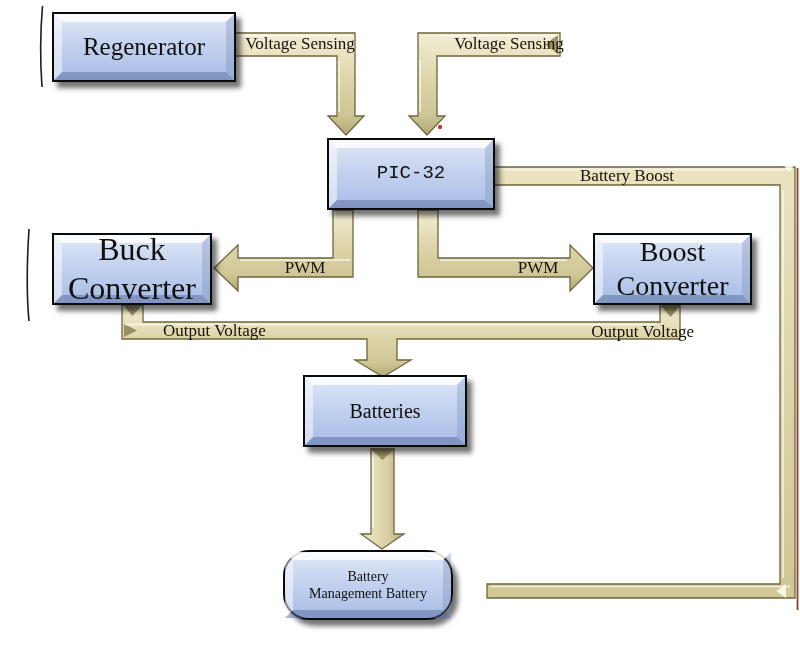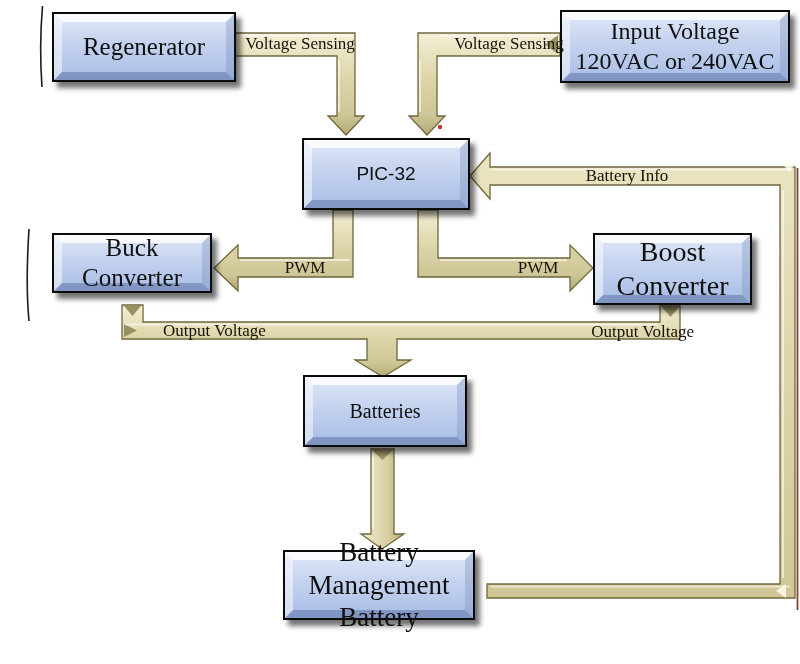--- a/index.html
+++ b/index.html
@@ -9,28 +9,28 @@
   .block{position:absolute;z-index:2;border:2px solid #0a0a0a;box-sizing:border-box;
          background:linear-gradient(180deg,#e0e8f8 0%,#c3d1ee 48%,#a7bde6 100%);
          box-shadow:5px 6px 5px rgba(0,0,0,0.55);
          display:flex;flex-direction:column;align-items:center;justify-content:center;
          text-align:center;color:#101010;}
   .block::before{content:"";position:absolute;inset:0;pointer-events:none;
          border-style:solid;border-width:8px;
          border-color:rgba(255,255,255,0.85) rgba(120,140,185,0.35) rgba(90,110,160,0.50) rgba(255,255,255,0.50);}
   .block span{position:relative;line-height:1.22;}
   .serif{font-family:"Liberation Serif","DejaVu Serif",serif;}
-  .sans{font-family:Liberation Sans, sans-serif;}
+  .sans{font-family:Liberation Mono, monospace;margin-left:25px;}
   .b-regen {left:52px; top:12px; width:184px;height:70px;font-size:25px;}
   .b-input {left:560px;top:10px; width:230px;height:73px;font-size:24px;}
   .b-pic   {left:302px;top:138px;width:168px;height:72px;font-size:19px;}
-  .b-buck  {left:52px; top:233px;width:160px;height:60px;font-size:25px;}
+  .b-buck  {left:52px; top:233px;width:160px;height:72px;font-size:32px;}
   .b-boost {left:593px;top:233px;width:159px;height:72px;font-size:28px;}
   .b-batt  {left:303px;top:375px;width:164px;height:72px;font-size:20px;}
-  .b-bms   {left:283px;top:550px;width:192px;height:70px;font-size:27px;}
+  .b-bms   {left:283px;top:550px;width:170px;height:70px;font-size:14px;border-radius:26px;}
   .alabel{position:absolute;z-index:3;font-size:17px;color:#171208;white-space:nowrap;
           font-family:"Liberation Serif","DejaVu Serif",serif;text-align:center;padding-left:16px;}
   .l-vs1 {left:213px;top:34px; width:142px;}
   .l-vs2 {left:428px;top:34px; width:130px;}
   .l-bi  {left:521px;top:166px;width:180px;}
   .l-pwmL{left:239px;top:258px;width:100px;}
   .l-pwmR{left:472px;top:258px;width:100px;}
   .l-ovL {left:147px;top:321px;width:190px;text-align:left;}
   .l-ovR {left:520px;top:322px;width:158px;text-align:right;}
 </style>
@@ -99,24 +99,20 @@
     <path d="M42.5,6 C40.5,30 40,60 42,87" stroke="#1c1c1c" stroke-width="1.6" fill="none"></path>
     <path d="M29,229 C27,260 26.5,295 29,321" stroke="#1c1c1c" stroke-width="1.6" fill="none"></path>
     <line x1="797.5" y1="168" x2="797.5" y2="610" stroke="#7a2f1b" stroke-width="1.8" opacity="0.9"></line>
     <circle cx="440" cy="127" r="2.2" fill="#c0392b"></circle>
   </svg>
 
   <div class="block serif b-regen">
     <span>Regenerator</span>
   </div>
 
-  <div class="block serif b-input">
-    <span>Input Voltage</span>
-    <span>120VAC or 240VAC</span>
-  </div>
 
   <div class="block sans b-pic">
     <span>PIC-32</span>
   </div>
 
   <div class="block serif b-buck">
     <span>Buck</span>
     <span>Converter</span>
   </div>
 
@@ -129,19 +125,19 @@
     <span>Batteries</span>
   </div>
 
   <div class="block serif b-bms">
     <span>Battery</span>
     <span>Management Battery</span>
   </div>
 
   <div class="alabel l-vs1">Voltage Sensing</div>
   <div class="alabel l-vs2">Voltage Sensing</div>
-  <div class="alabel l-bi">Battery Info</div>
+  <div class="alabel l-bi">Battery Boost</div>
   <div class="alabel l-pwmL">PWM</div>
   <div class="alabel l-pwmR">PWM</div>
   <div class="alabel l-ovL">Output Voltage</div>
   <div class="alabel l-ovR">Output Voltage</div>
 
 </div>
 
 </body></html>

